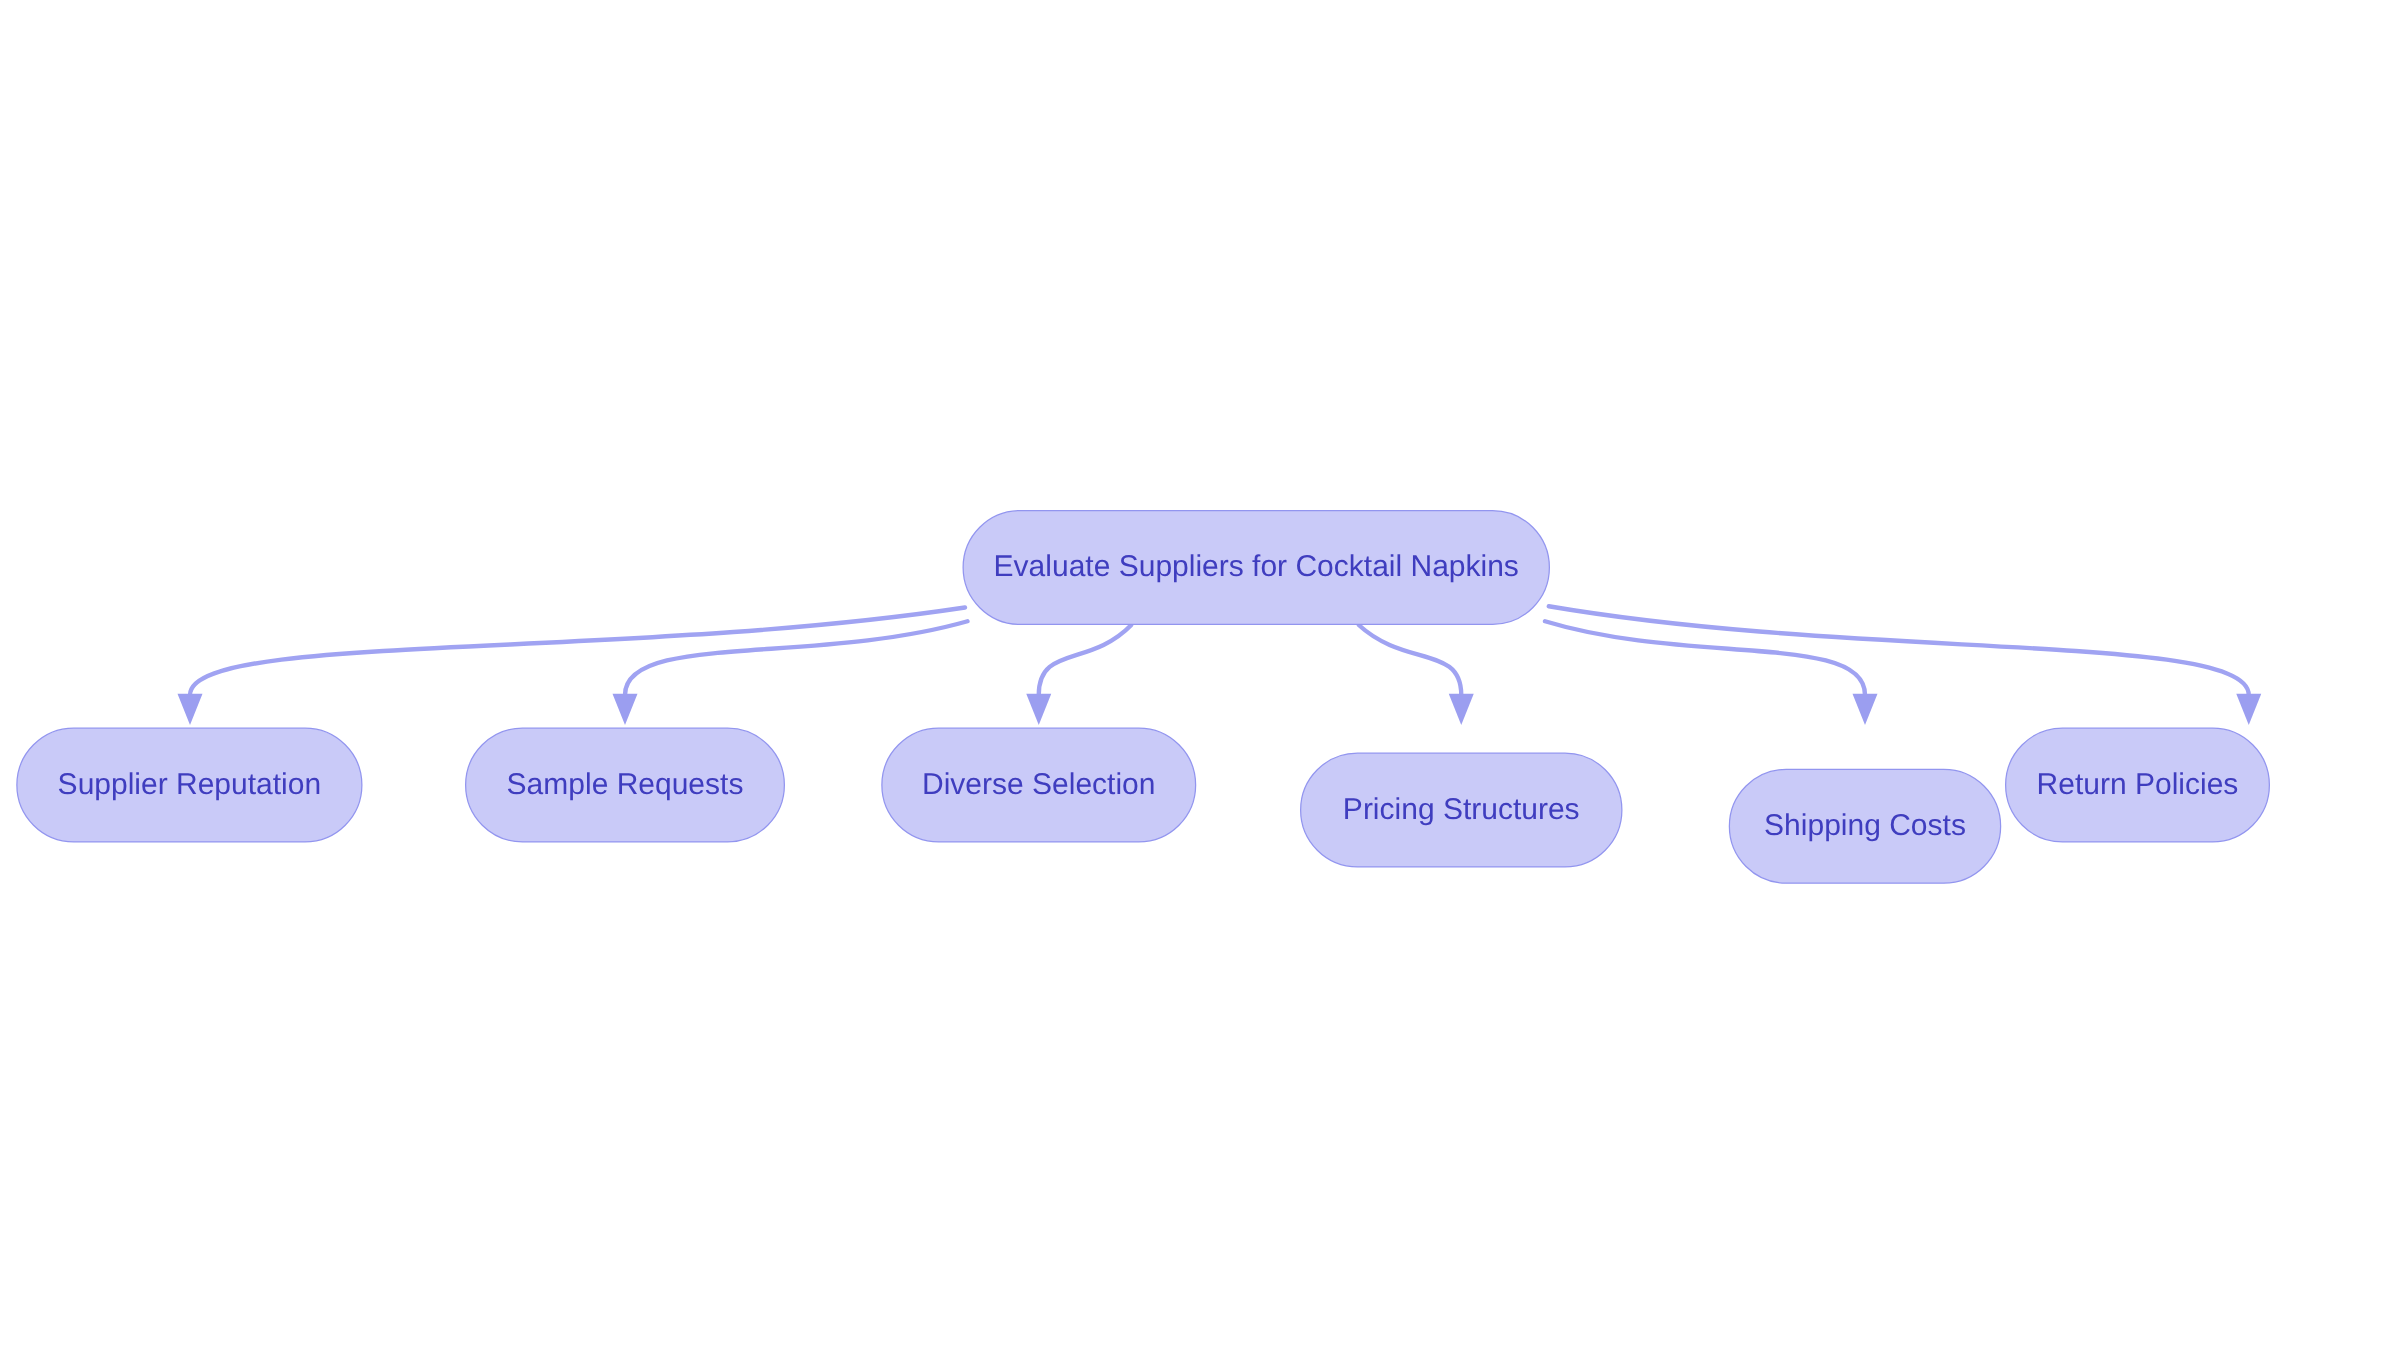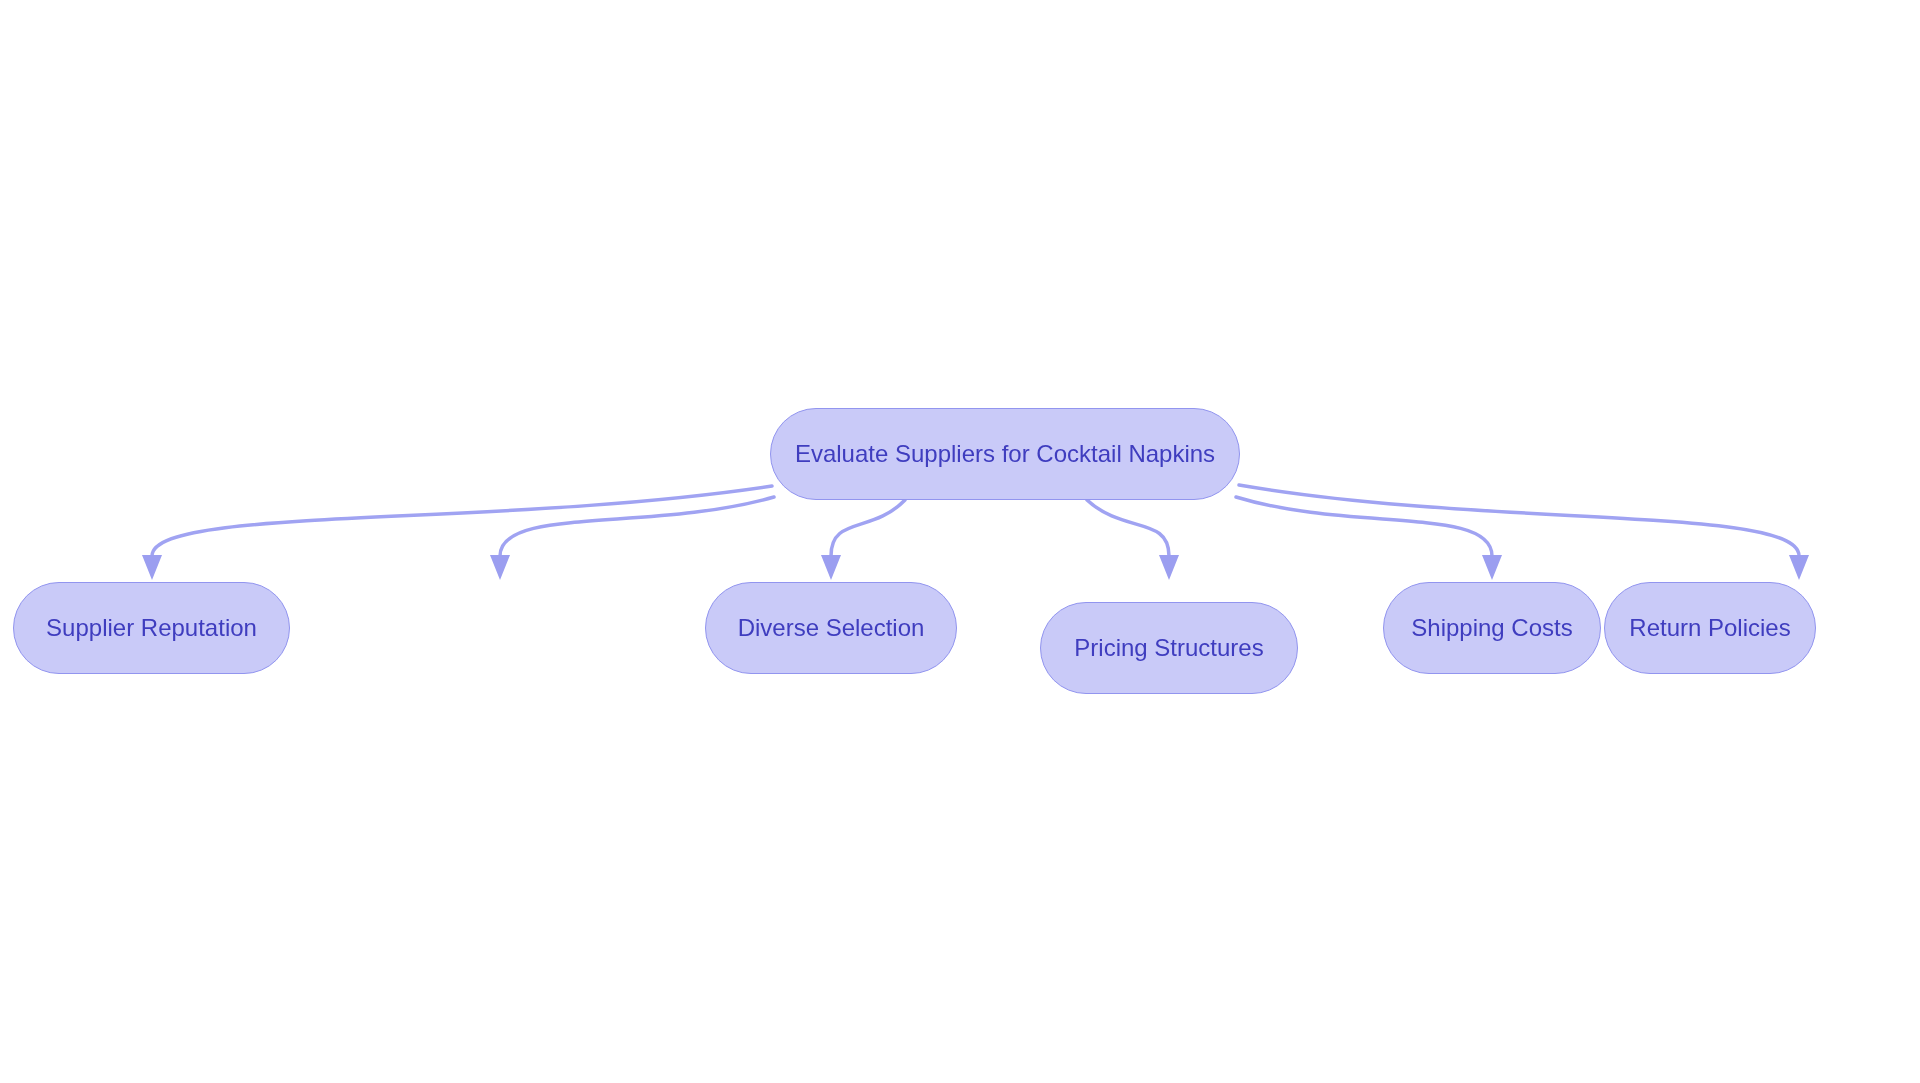--- a/index.html
+++ b/index.html
@@ -36,21 +36,21 @@
     color: #3f3dbf;
     font-size: 24px;
     white-space: nowrap;
     text-align: center;
   }
   .node-root   { left: 770px;  top: 408px; width: 470px; }
   .node-c1     { left: 13px;   top: 582px; width: 277px; }
   .node-c2     { left: 372px;  top: 582px; width: 256px; }
   .node-c3     { left: 705px;  top: 582px; width: 252px; }
   .node-c4     { left: 1040px; top: 602px; width: 258px; }
-  .node-c5     { left: 1383px; top: 582px; width: 218px; }
+  .node-c5     { left: 1383px; top: 615px; width: 218px; }
   .node-c6     { left: 1604px; top: 582px; width: 212px; }
   .edge-path {
     fill: none;
     stroke: #a0a3f2;
     stroke-width: 3.5;
     stroke-linecap: round;
   }
   .edge-arrowhead {
     fill: #9b9ef0;
     stroke: none;
@@ -83,20 +83,23 @@
   </svg>
 
   <div class="node node-root">
     <span>Evaluate Suppliers for Cocktail Napkins</span>
   </div>
 
   <div class="node node-c1">
     <span>Supplier Reputation</span>
   </div>
 
+  <div class="node node-c2">
+    <span>Sample Requests</span>
+  </div>
 
   <div class="node node-c3">
     <span>Diverse Selection</span>
   </div>
 
   <div class="node node-c4">
     <span>Pricing Structures</span>
   </div>
 
   <div class="node node-c5">

